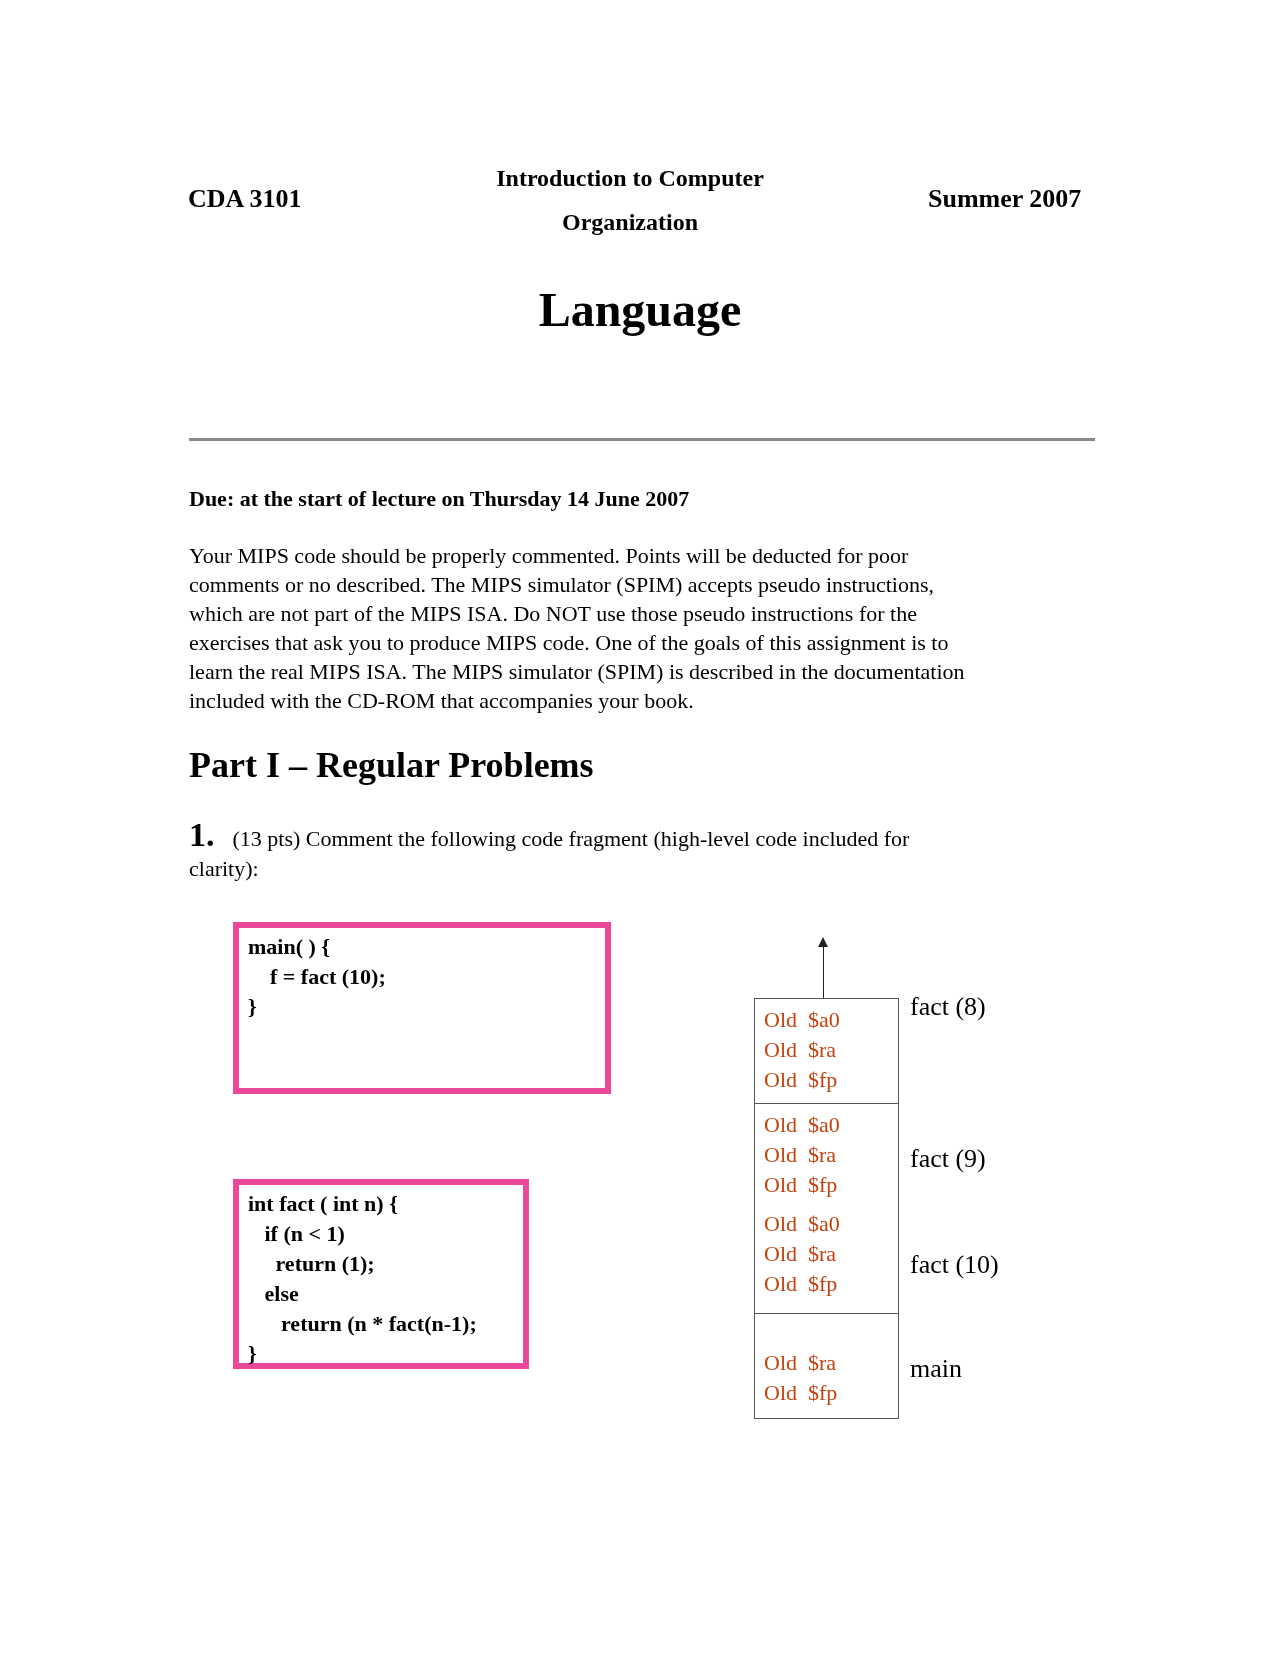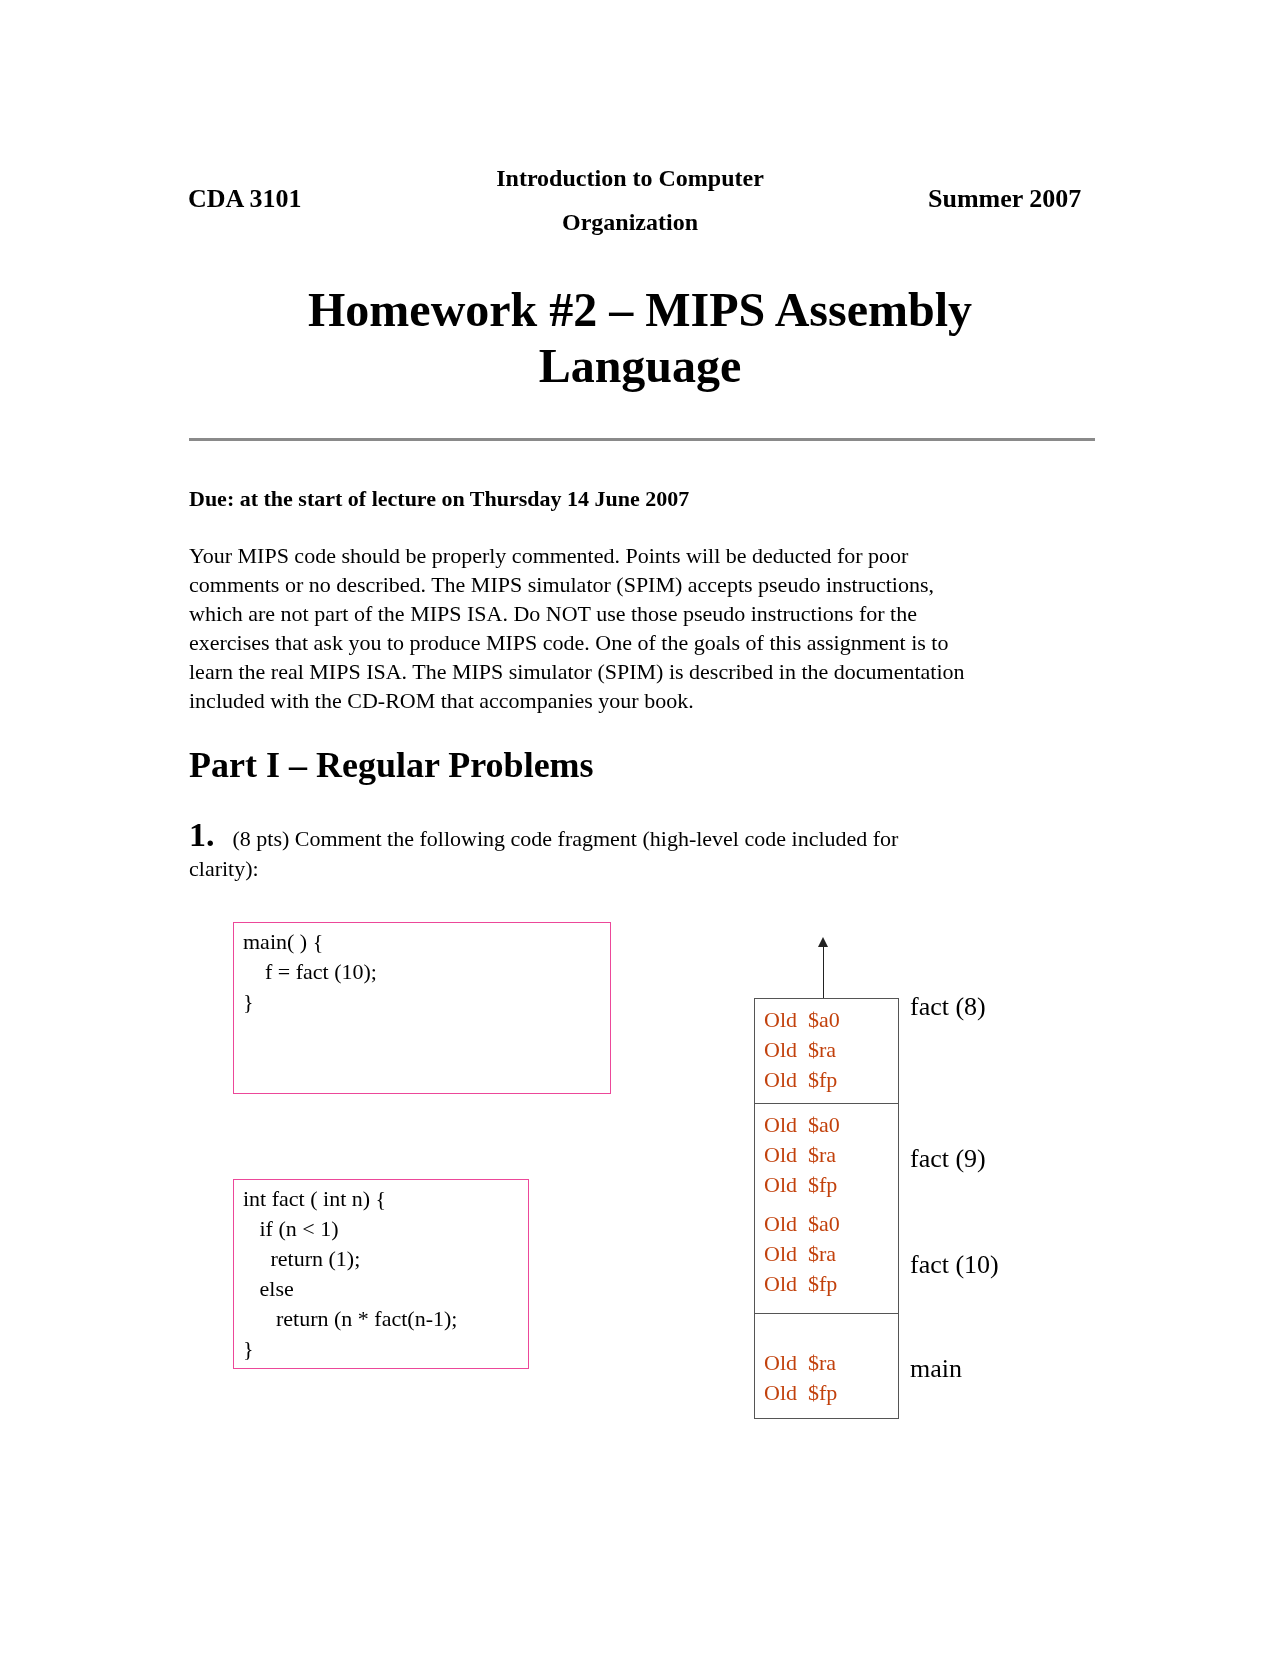--- a/index.html
+++ b/index.html
@@ -12,21 +12,21 @@
       font-size: 24px; font-weight: bold; line-height: 44px; }
     .hwtitle { left: 260px; top: 282px; width: 760px; text-align: center;
       font-size: 48px; font-weight: bold; line-height: 56px; }
     .rule { left: 189px; top: 438px; width: 906px; height: 3px; background: #8a8a8a; }
     .due { left: 189px; top: 486px; font-size: 22px; font-weight: bold; }
     .para { left: 189px; top: 541px; width: 900px; font-size: 22px; line-height: 29px; }
     .para div { white-space: nowrap; }
     .part { left: 189px; top: 744px; font-size: 36px; font-weight: bold; }
     .q1 { left: 189px; top: 820px; font-size: 22px; line-height: 30px; width: 900px; }
     .q1 .num { font-size: 34px; font-weight: bold; margin-right: 18px; }
-    .codebox { border: 1px solid #ec4899; font-size: 22px; font-weight: normal; line-height: 30px;
+    .codebox { border: 6px solid #ec4899; font-size: 22px; font-weight: bold; line-height: 30px;
       padding: 4px 9px; box-sizing: border-box; }
     .code1 { left: 233px; top: 922px; width: 378px; height: 172px; }
     .code2 { left: 233px; top: 1179px; width: 296px; height: 190px; }
     .codebox div { white-space: pre; }
     .stack { left: 754px; top: 998px; width: 145px; height: 421px; border: 1px solid #555; box-sizing: border-box; }
     .frame { position: absolute; left: 0; width: 100%; border-bottom: 1px solid #555; box-sizing: border-box;
       padding: 6px 0 0 9px; font-size: 22px; line-height: 30px; }
     .frame .reg { white-space: pre; color: #c2410c; }
     .f8 { top: 0; height: 105px; }
     .f9 { top: 105px; height: 210px; }
@@ -40,41 +40,40 @@
 <body>
 
 <div class="abs course">CDA 3101</div>
 <div class="abs coursetitle">
   <div>Introduction to Computer</div>
   <div>Organization</div>
 </div>
 <div class="abs term">Summer 2007</div>
 
 <div class="abs hwtitle">
-  <div>Homework #2 – MIPS Assembly</div>
   <div>Language</div>
 </div>
 
 <div class="abs rule"></div>
 
 <div class="abs due">Due: at the start of lecture on Thursday 14 June 2007</div>
 
 <div class="abs para">
   <div>Your MIPS code should be properly commented. Points will be deducted for poor</div>
   <div>comments or no described. The MIPS simulator (SPIM) accepts pseudo instructions,</div>
   <div>which are not part of the MIPS ISA. Do NOT use those pseudo instructions for the</div>
   <div>exercises that ask you to produce MIPS code. One of the goals of this assignment is to</div>
   <div>learn the real MIPS ISA. The MIPS simulator (SPIM) is described in the documentation</div>
   <div>included with the CD-ROM that accompanies your book.</div>
 </div>
 
 <div class="abs part">Part I – Regular Problems</div>
 
 <div class="abs q1">
-  <div><span class="num">1.</span><span>(8 pts) Comment the following code fragment (high-level code included for</span></div>
+  <div><span class="num">1.</span><span>(13 pts) Comment the following code fragment (high-level code included for</span></div>
   <div>clarity):</div>
 </div>
 
 <div class="abs codebox code1">
   <div>main( ) {</div>
   <div>    f = fact (10);</div>
   <div>}</div>
 </div>
 
 <div class="abs codebox code2">

